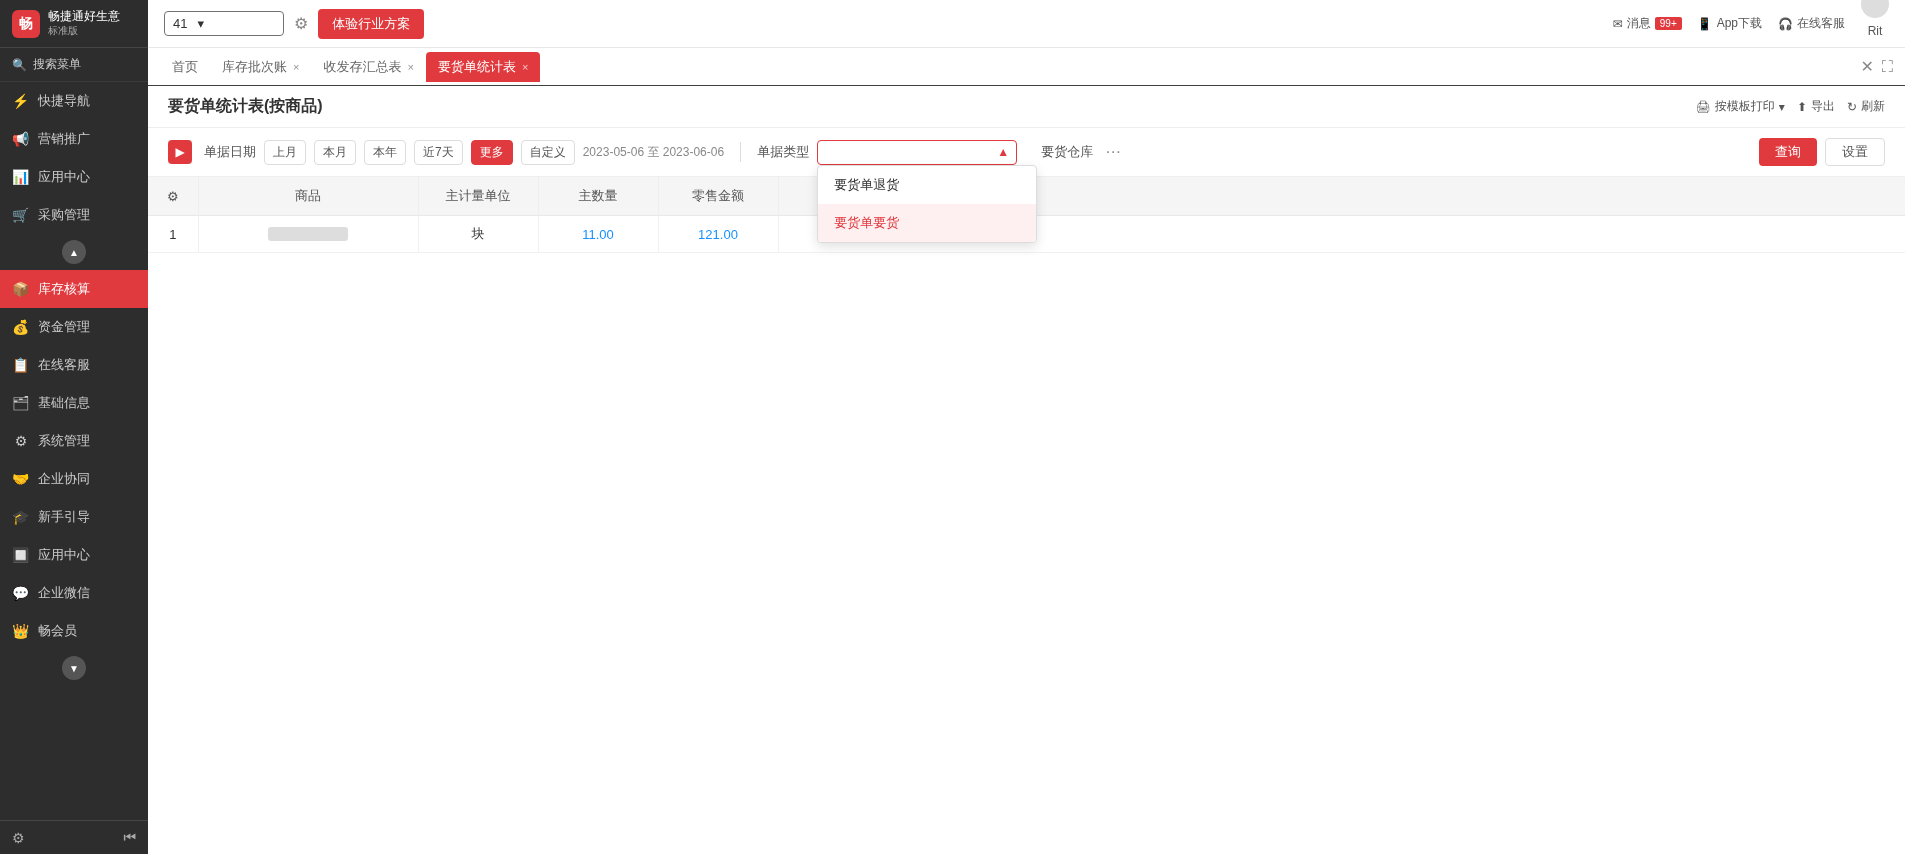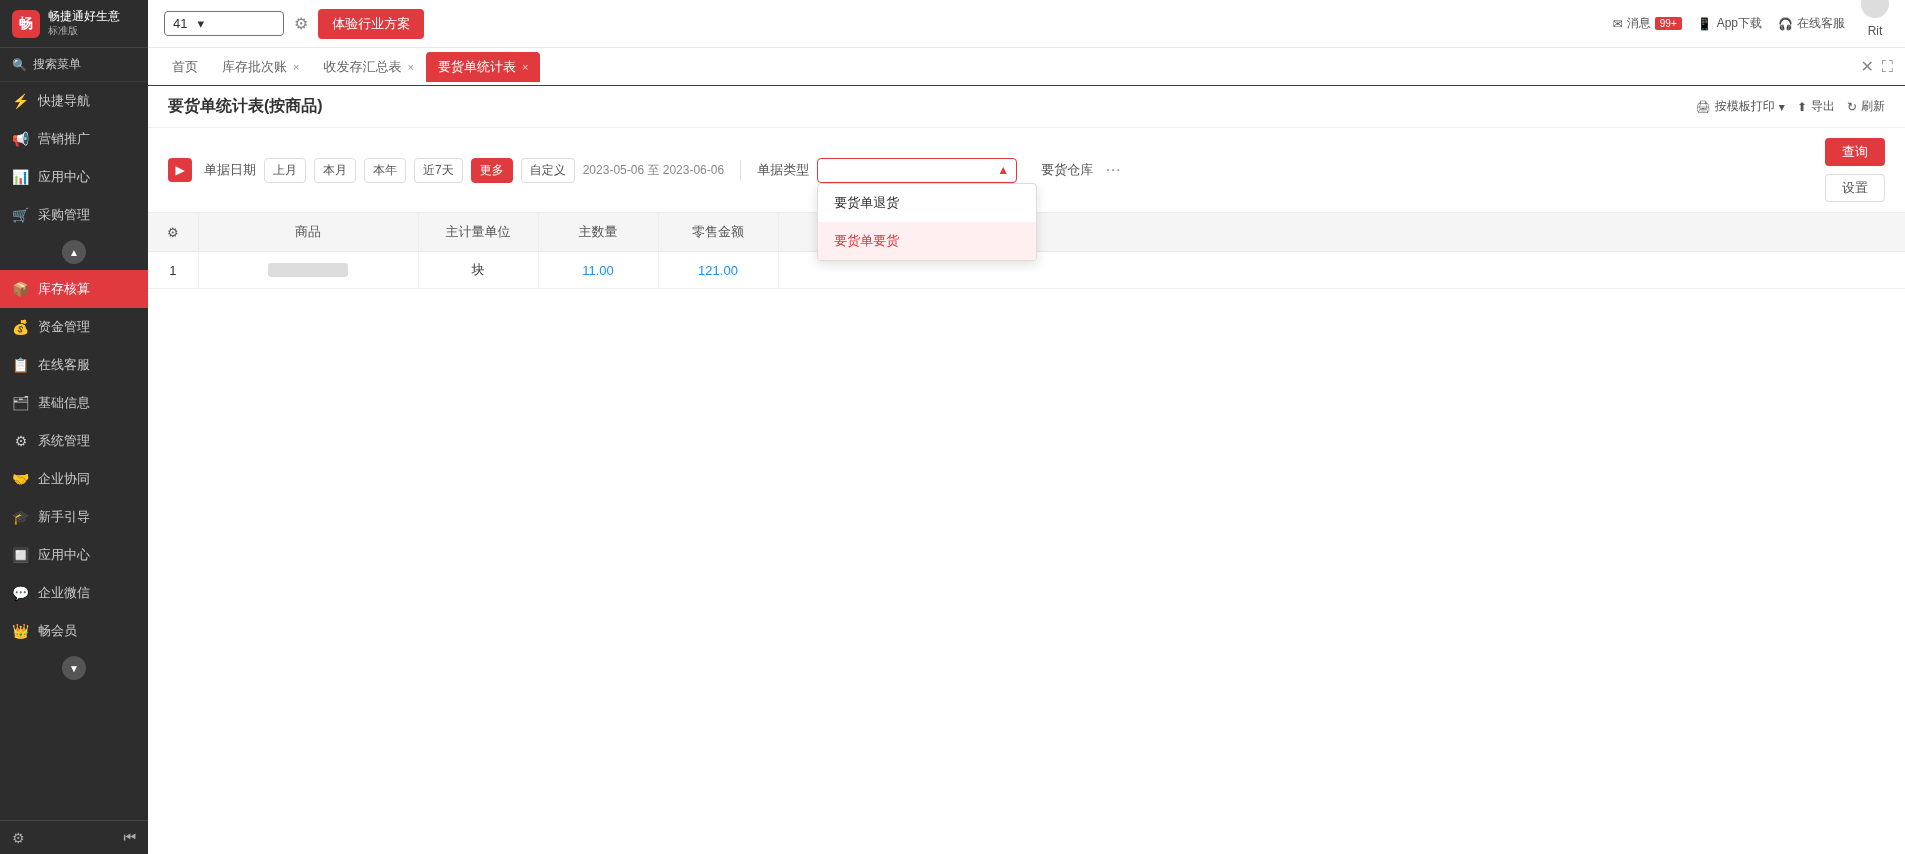--- a/index.html
+++ b/index.html
@@ -238,21 +238,21 @@
     .filter-type-chevron {
       position: absolute;
       right: 8px;
       color: #e0393e;
       font-size: 12px;
       cursor: pointer;
     }
     .warehouse-label { color: #555; font-size: 13px; margin-left: 16px; white-space: nowrap; }
     .warehouse-dots { color: #888; cursor: pointer; margin-left: 4px; font-size: 16px; }
 
-    .filter-btns { display: flex; gap: 8px; margin-left: 8px; flex-direction: column; }
+    .filter-btns { display: flex; gap: 8px; margin-left: 8px; flex-direction: row; }
     .query-btn {
       background: #e0393e;
       color: white;
       border: none;
       border-radius: 4px;
       padding: 5px 16px;
       cursor: pointer;
       font-size: 13px;
     }
     .settings-btn {

